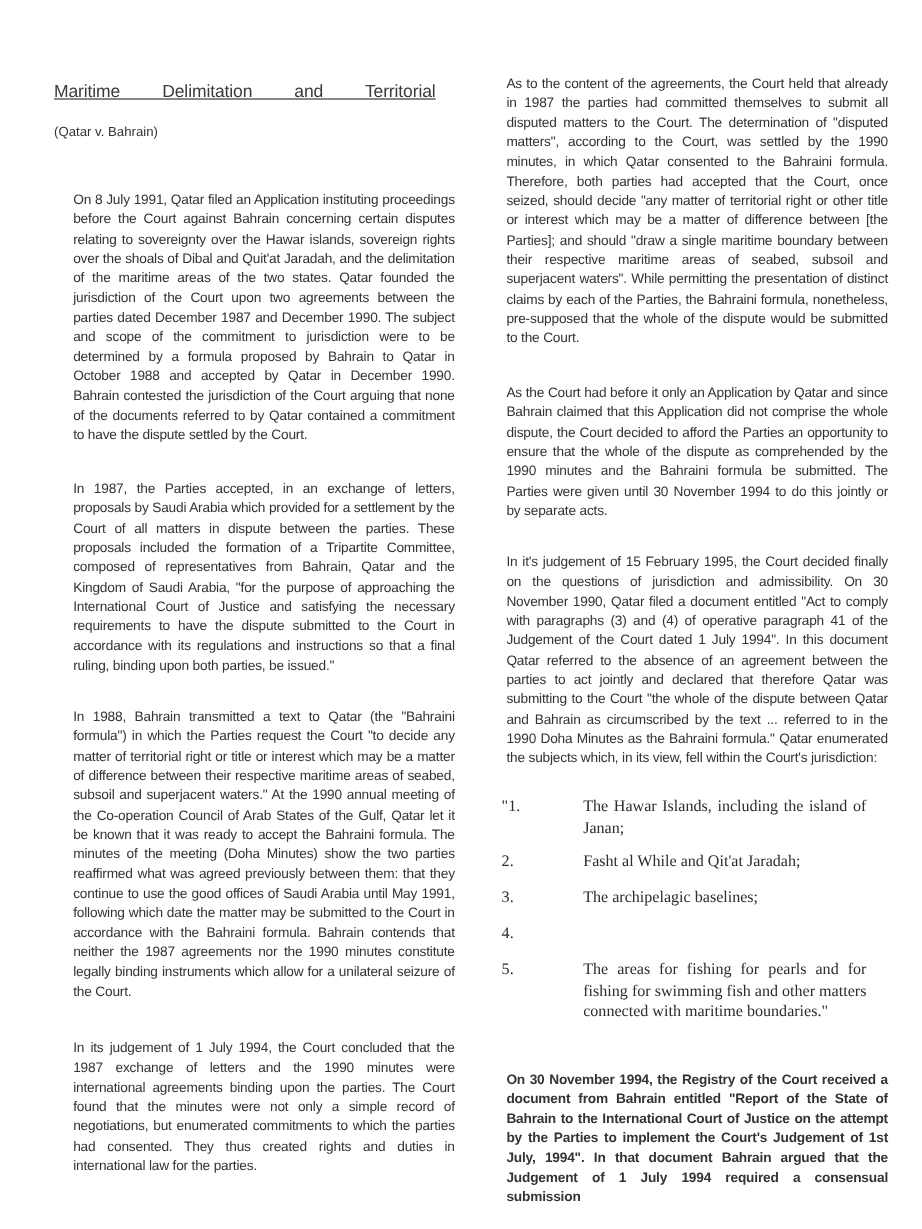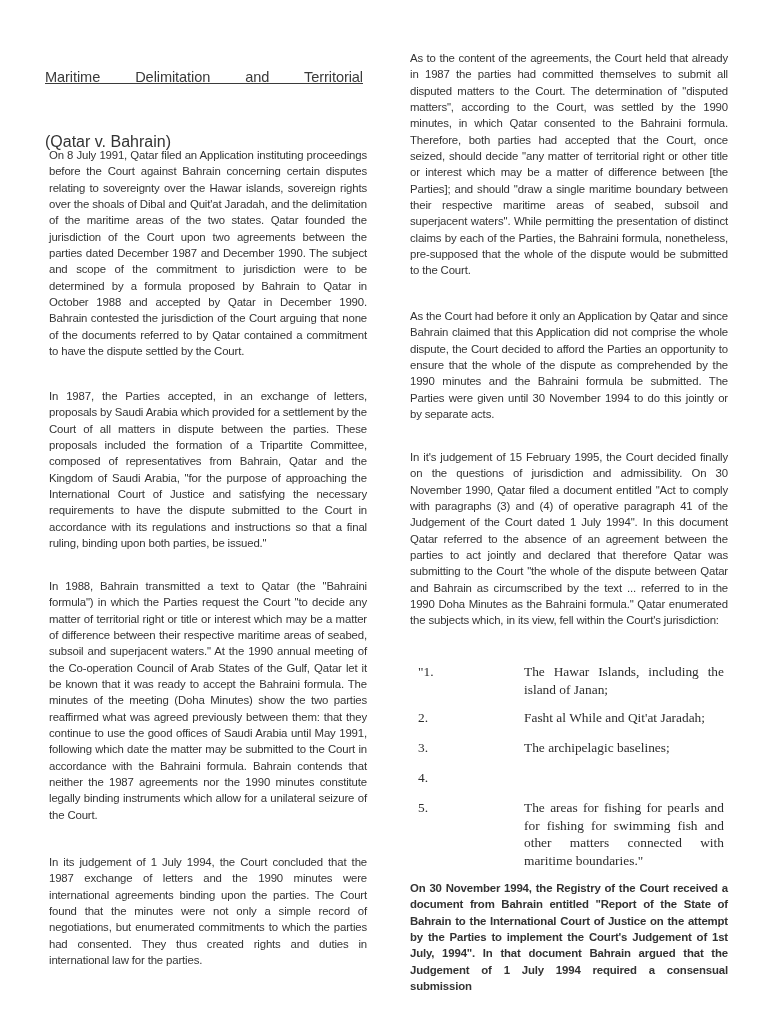--- a/index.html
+++ b/index.html
@@ -47,28 +47,28 @@
       letter-spacing: -0.1px;
       text-decoration: underline;
     }
     .title .line1 {
       display: block;
       text-align: justify;
       text-align-last: justify;
     }
     .subtitle {
       position: absolute;
-      top: 134px;
+      top: 102px;
       left: 0;
-      font-size: 16px;
+      font-size: 11px;
       line-height: 16px;
       margin: 0;
     }
     p.body {
-      margin: 4px;
+      margin: 16px;
       font-size: 11.4px;
       line-height: 16.35px;
       text-align: justify;
       letter-spacing: -0.15px;
       position: absolute;
       left: 0;
       width: 318px;
     }
     .list {
       position: absolute;
@@ -90,21 +90,20 @@
     }
     .list .num {
       width: 80px;
       padding-left: 12px;
       flex: none;
       box-sizing: border-box;
     }
     .list .txt {
       width: 236px;
       text-align: justify;
-      margin-left: 38px;
     }
   </style>
 </head>
 <body>
 
 <div class="page">
 
   <div class="col col-left">
     <h1 class="title">
       <span class="line1">Maritime Delimitation and Territorial</span>

